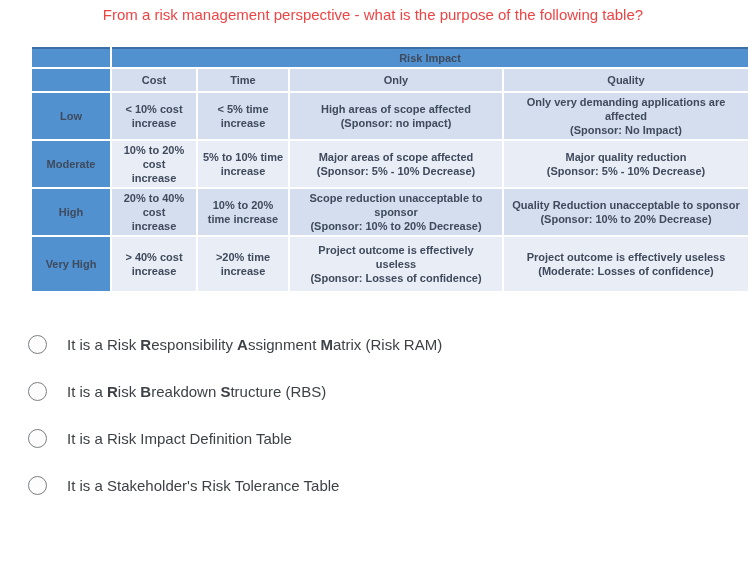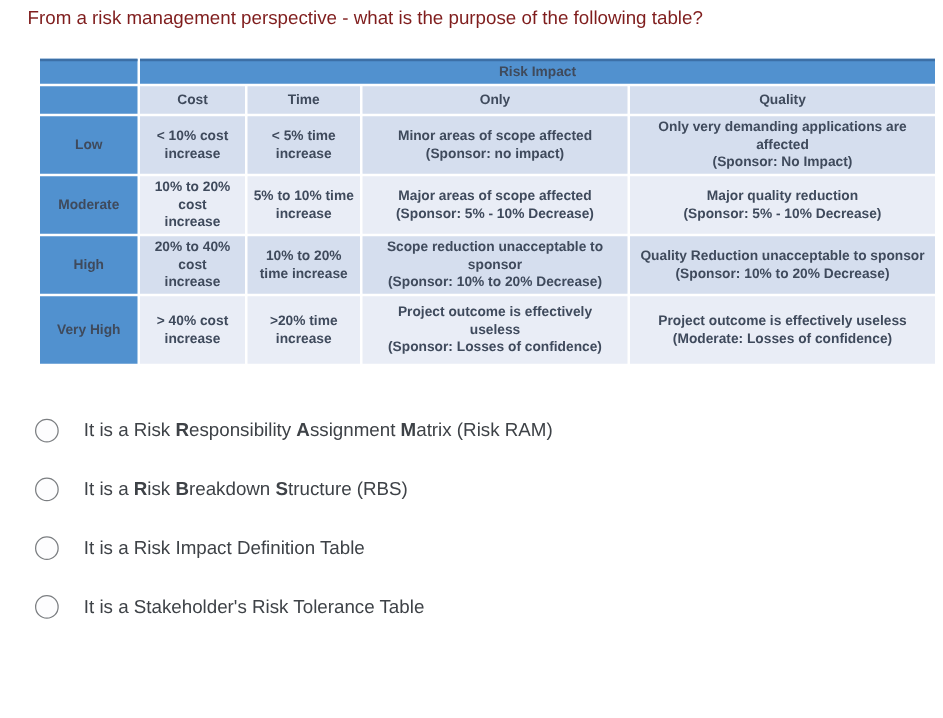--- a/index.html
+++ b/index.html
@@ -1,18 +1,18 @@
 <!DOCTYPE html>
 <html><head>
 <meta charset="utf-8">
 <style>
   * { margin:0; padding:0; box-sizing:border-box; }
   html,body { width:754px; height:574px; background:#ffffff; overflow:hidden;
               font-family:"Liberation Sans", sans-serif; }
-  .question { margin:5px 30px 0 22px; font-size:15px; color:#7f1d1d; line-height:1.3; }
+  .question { margin:5px 30px 0 22px; font-size:15px; color:#ef4444; line-height:1.3;text-align:center; }
 
   table.risk-table { margin:20px 0 0 30px; border-collapse:separate; border-spacing:2px;
                      table-layout:fixed; width:720px; }
   table.risk-table td { text-align:center; vertical-align:middle; padding:2px 3px;
                         font-size:11px; font-weight:700; color:#3f4a5c;
                         line-height:14px; white-space:pre-line; overflow:hidden; }
   td.blue { background:#5191cf; color:#ffffff; }
   tr.r-band td { height:14px; border-top:2px solid #3c6fa6; font-size:11px;margin-left:16px; }
   tr.r-head td { height:22px; }
   tr.r-verylow td { height:34px; }
@@ -54,21 +54,21 @@
     <td class="data">Time</td>
     <td class="data">Only</td>
     <td class="data">Quality</td>
   </tr>
   <tr class="r-low shade-b">
     <td class="blue">Low</td>
     <td class="data">&lt; 10% cost
 increase</td>
     <td class="data">&lt; 5% time
 increase</td>
-    <td class="data">Minor areas of scope affected
+    <td class="data">High areas of scope affected
 (Sponsor: no impact)</td>
     <td class="data">Only very demanding applications are
 affected
 (Sponsor: No Impact)</td>
   </tr>
   <tr class="r-moderate shade-a">
     <td class="blue">Moderate</td>
     <td class="data">10% to 20%
 cost
 increase</td>

